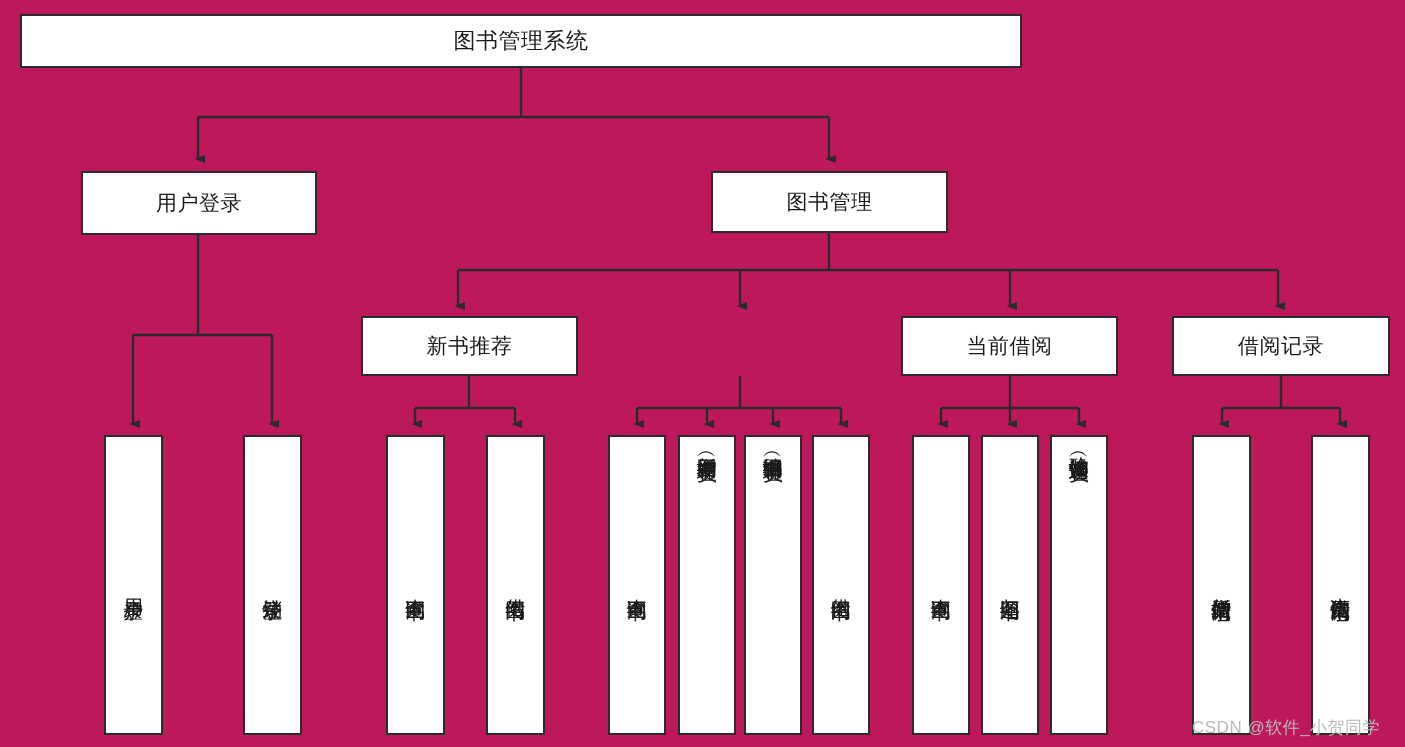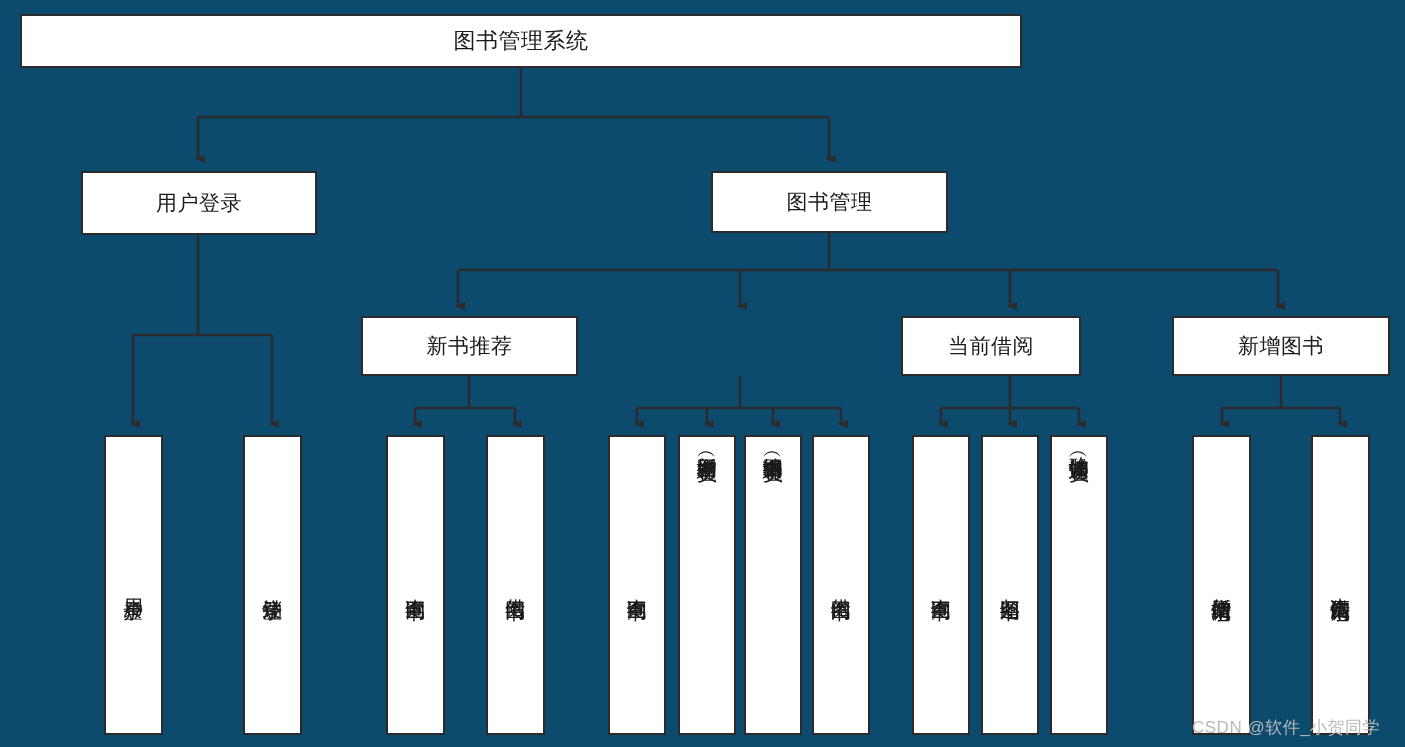--- a/index.html
+++ b/index.html
@@ -8,21 +8,21 @@
     background: #ffffff;
   }
   body {
     font-family: "Liberation Sans", "DejaVu Sans", sans-serif;
     color: #1a1a1a;
   }
   #canvas {
     position: relative;
     width: 1405px;
     height: 747px;
-    background: #0c4a6e;
+    background: #be185d;
     overflow: hidden;
   }
   svg.edges {
     position: absolute;
     left: 0;
     top: 0;
     width: 1405px;
     height: 747px;
     pointer-events: none;
   }
@@ -138,25 +138,25 @@
   <div class="node level1" style="left:81px; top:171px; width:236px; height:64px;">
     <span class="node-label">用户登录</span>
   </div>
   <div class="node level1" style="left:711px; top:171px; width:237px; height:62px;">
     <span class="node-label">图书管理</span>
   </div>
 
   <div class="node level2" style="left:361px; top:316px; width:217px; height:60px;">
     <span class="node-label">新书推荐</span>
   </div>
-  <div class="node level2" style="left:901px; top:316px; width:180px; height:60px;">
+  <div class="node level2" style="left:901px; top:316px; width:217px; height:60px;">
     <span class="node-label">当前借阅</span>
   </div>
   <div class="node level2" style="left:1172px; top:316px; width:218px; height:60px;">
-    <span class="node-label">新增图书</span>
+    <span class="node-label">借阅记录</span>
   </div>
 
   <div class="node leaf centered" style="left:104px; top:435px; width:59px; height:300px;">
     <span class="leaf-label">用户登录</span>
   </div>
   <div class="node leaf centered" style="left:243px; top:435px; width:59px; height:300px;">
     <span class="leaf-label">注销登录</span>
   </div>
 
   <div class="node leaf centered" style="left:386px; top:435px; width:59px; height:300px;">

